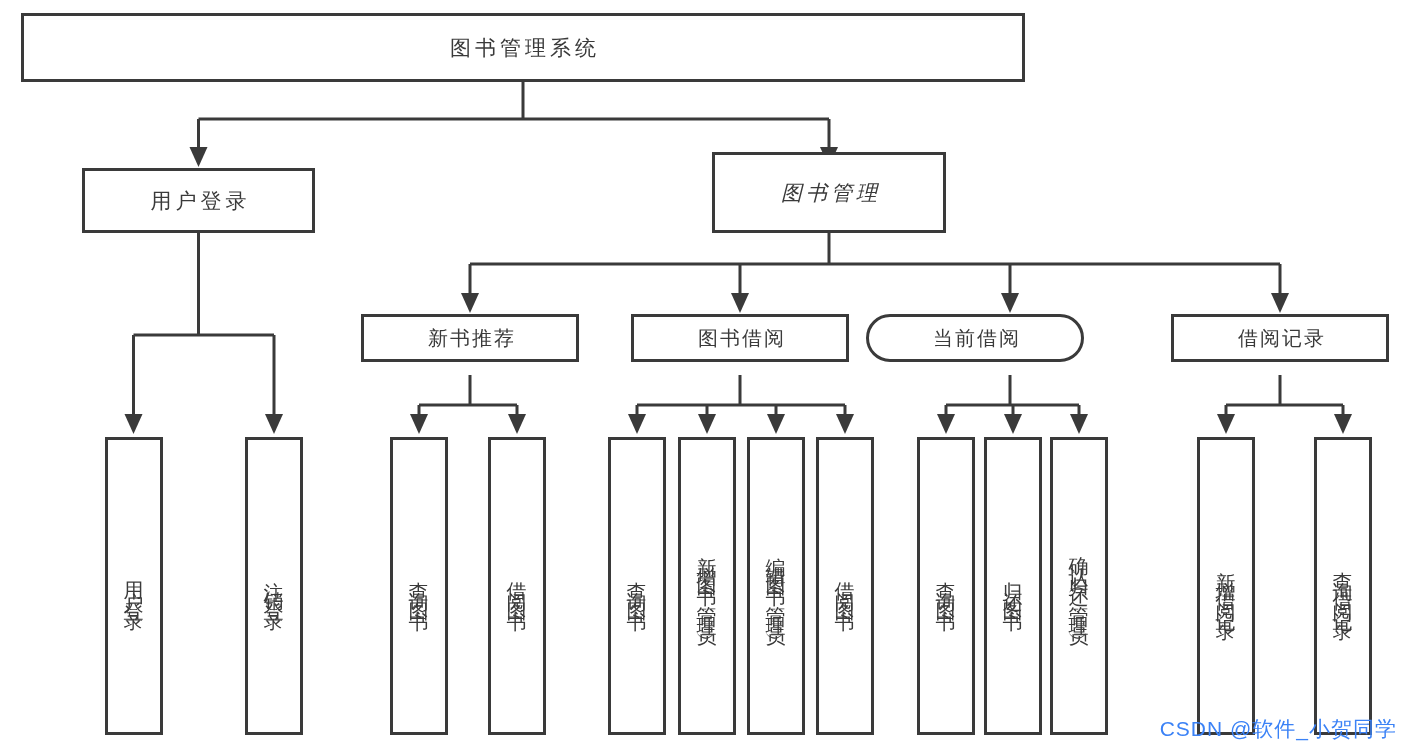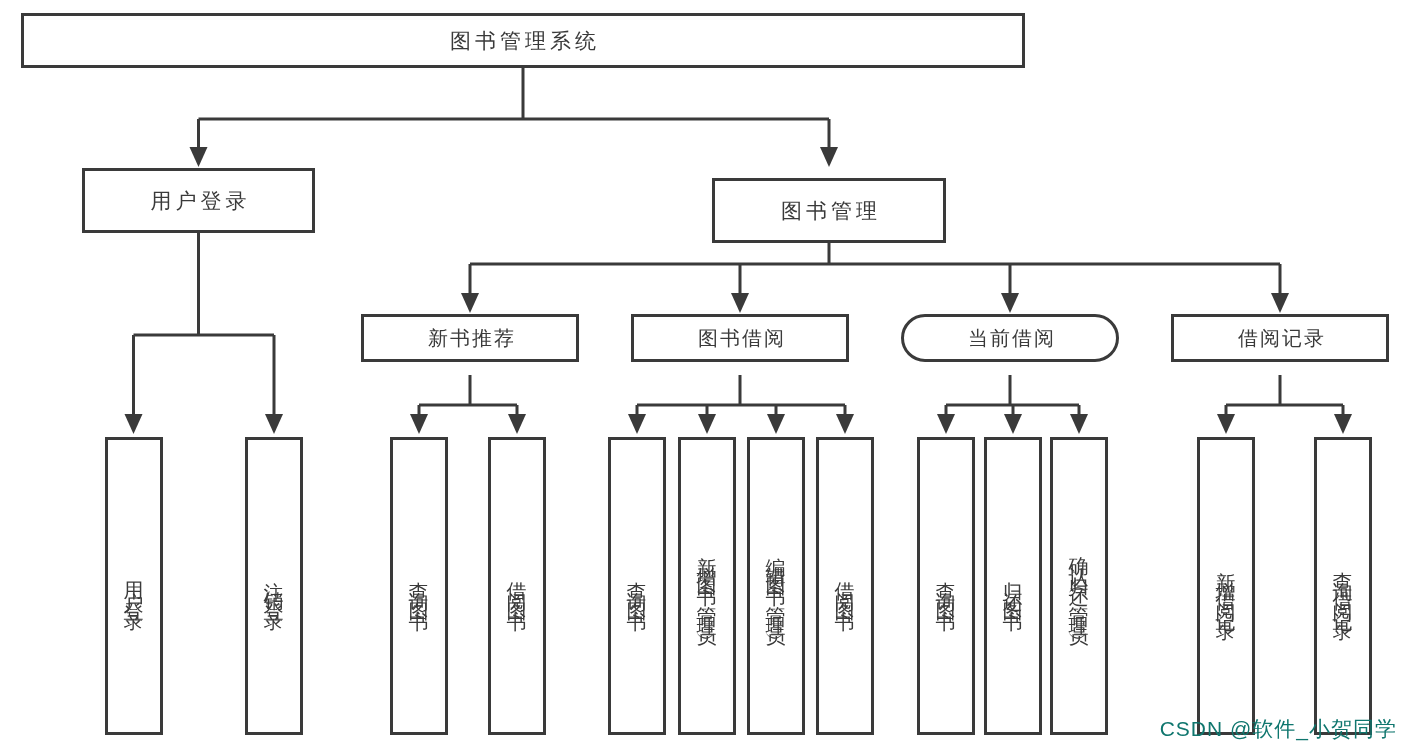--- a/index.html
+++ b/index.html
@@ -29,32 +29,32 @@
     text-orientation:mixed;
     font-size:20px;
     letter-spacing:10px;
     line-height:1;
     white-space:nowrap;
   }
   .watermark{
     position:absolute;
     right:8px;bottom:4px;
     font-size:21px;
-    color:#0f766e;
+    color:#3b82f6;
     letter-spacing:1px;
     white-space:nowrap;
   }
   
-  .root{left:21px;top:13px;width:1004px;height:55px;}
+  .root{left:21px;top:13px;width:1004px;height:69px;}
   .n-user-login{left:82px;top:168px;width:233px;height:65px;}
-  .n-book-mgmt{left:712px;top:178px;width:234px;height:65px;}
+  .n-book-mgmt{left:712px;top:152px;width:234px;height:81px;font-style:italic;}
   .lvl3{top:314px;width:218px;height:48px;}
   .n-new-book{left:361px;}
   .n-book-borrow{left:631px;}
-  .n-current-borrow{left:901px;border-radius:27px;}
+  .n-current-borrow{left:866px;border-radius:27px;}
   .n-borrow-record{left:1171px;text-align:right;}
   .lf-1{left:105px;} .lf-2{left:245px;}
   .lf-3{left:390px;} .lf-4{left:488px;}
   .lf-5{left:608px;} .lf-6{left:678px;} .lf-7{left:747px;} .lf-8{left:816px;}
   .lf-9{left:917px;} .lf-10{left:984px;} .lf-11{left:1050px;}
   .lf-12{left:1197px;} .lf-13{left:1314px;}
 </style>
 </head>
 <body>
 

